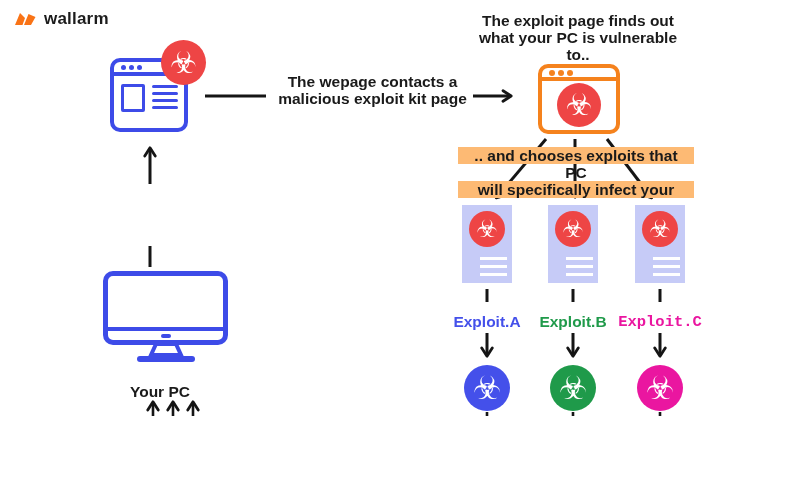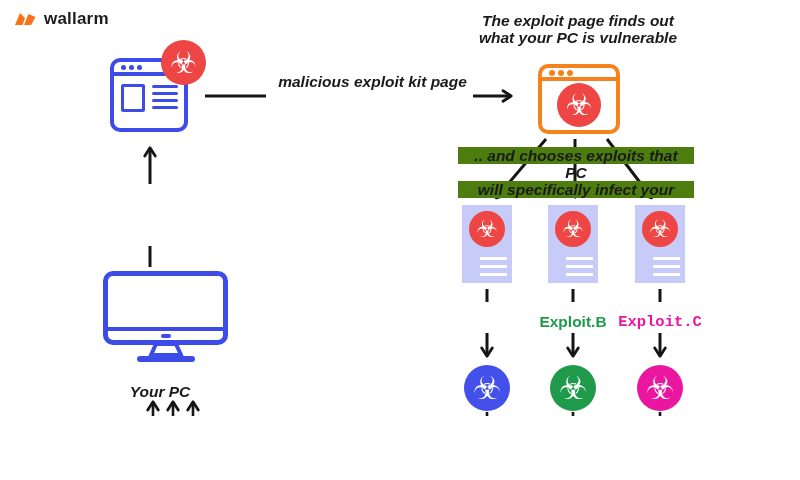--- a/index.html
+++ b/index.html
@@ -20,22 +20,22 @@
   
   .wires{position:absolute;left:0;top:0;z-index:1;}
 
   
   .logo{position:absolute;left:14px;top:9px;display:flex;align-items:center;gap:6px;z-index:2;}
   .logo-text{font-size:17px;font-weight:600;color:#1c1c1c;letter-spacing:.2px;}
 
   
   .cap{position:absolute;z-index:2;color:var(--ink);font-weight:700;font-size:15.5px;
        line-height:17px;text-align:center;}
-  .cap .ln{display:block;font-style:italic;}
-  .cap .ln.masked{background:#4d7c0f;}
+  .cap .ln{display:block;}
+  .cap .ln.masked{background:#fdba74;}
 
   
   .browser{position:absolute;background:#fff;border-radius:10px;z-index:2;box-sizing:border-box;}
   .browser .bar{display:flex;align-items:center;gap:3px;padding-left:7px;box-sizing:border-box;}
   .dot{border-radius:50%;}
 
   .browser-blue{left:110px;top:58px;width:78px;height:74px;border:4px solid var(--blue);}
   .browser-blue .bar{height:14px;border-bottom:4px solid var(--blue);}
   .browser-blue .dot{width:5px;height:5px;background:var(--blue);}
   .bb-body{display:flex;gap:7px;padding:8px 6px 0 7px;}
@@ -158,26 +158,28 @@
   </div>
   <svg class="monitor-stand" width="64" height="19" viewBox="0 0 64 19">
     <path d="M22,0 L42,0 L47,11 L17,11 Z" fill="#fff" stroke="#3d4be8" stroke-width="4"></path>
     <rect x="3" y="12" width="58" height="6" rx="3" fill="#3d4be8"></rect>
   </svg>
   <div class="cap" style="left:115px;top:371px;width:90px;margin-top:12px;">
     <span class="ln">Your PC</span>
   </div>
 
   <div class="cap" style="left:270px;top:73px;width:205px;">
+    <span class="ln">The wepage contacts a</span>
     <span class="ln">malicious exploit kit page</span>
   </div>
 
   <div class="cap" style="left:465px;top:12px;width:226px;">
     <span class="ln">The exploit page finds out</span>
     <span class="ln">what your PC is vulnerable</span>
+    <span class="ln">to..</span>
   </div>
 
   <div class="browser browser-orange">
     <div class="bar">
       <span class="dot"></span>
       <span class="dot"></span>
       <span class="dot"></span>
     </div>
     <div class="bo-body">
       <div class="bio bo-circle">
@@ -216,20 +218,21 @@
     <div class="bio doc-circle">
       <span>☣</span>
     </div>
     <div class="doc-lines">
         <i></i>
         <i></i>
         <i></i>
       </div>
   </div>
 
+  <div class="exploit-label label-a">Exploit.A</div>
   <div class="exploit-label label-b">Exploit.B</div>
   <div class="exploit-label label-c">Exploit.C</div>
 
   <div class="bio exploit-circle circle-a">
     <span>☣</span>
   </div>
   <div class="bio exploit-circle circle-b">
     <span>☣</span>
   </div>
   <div class="bio exploit-circle circle-c">

